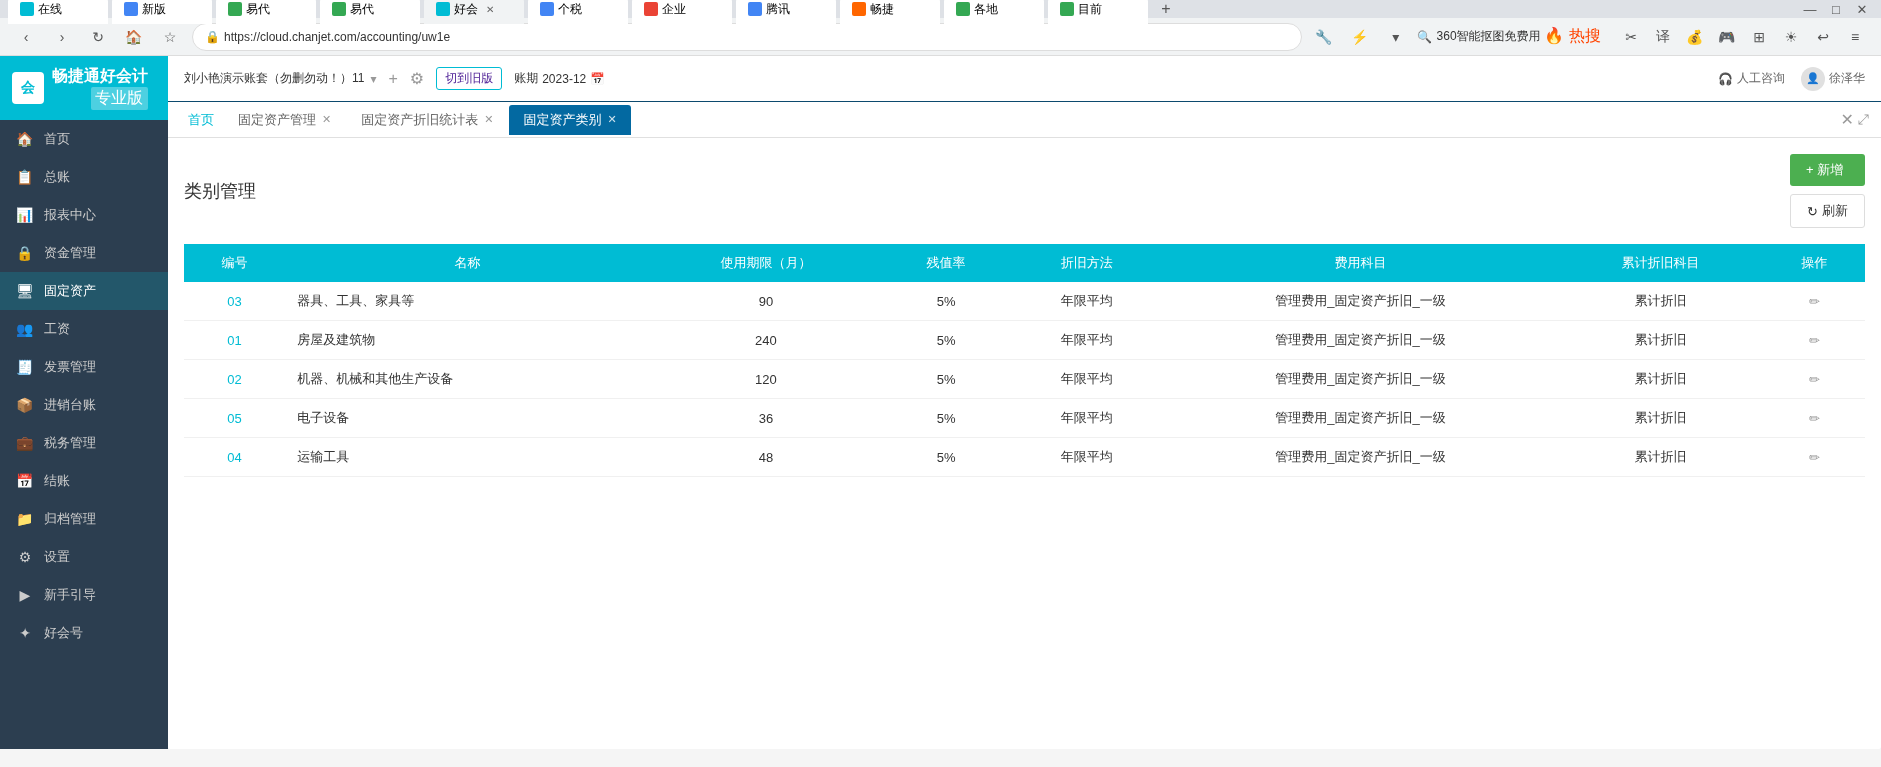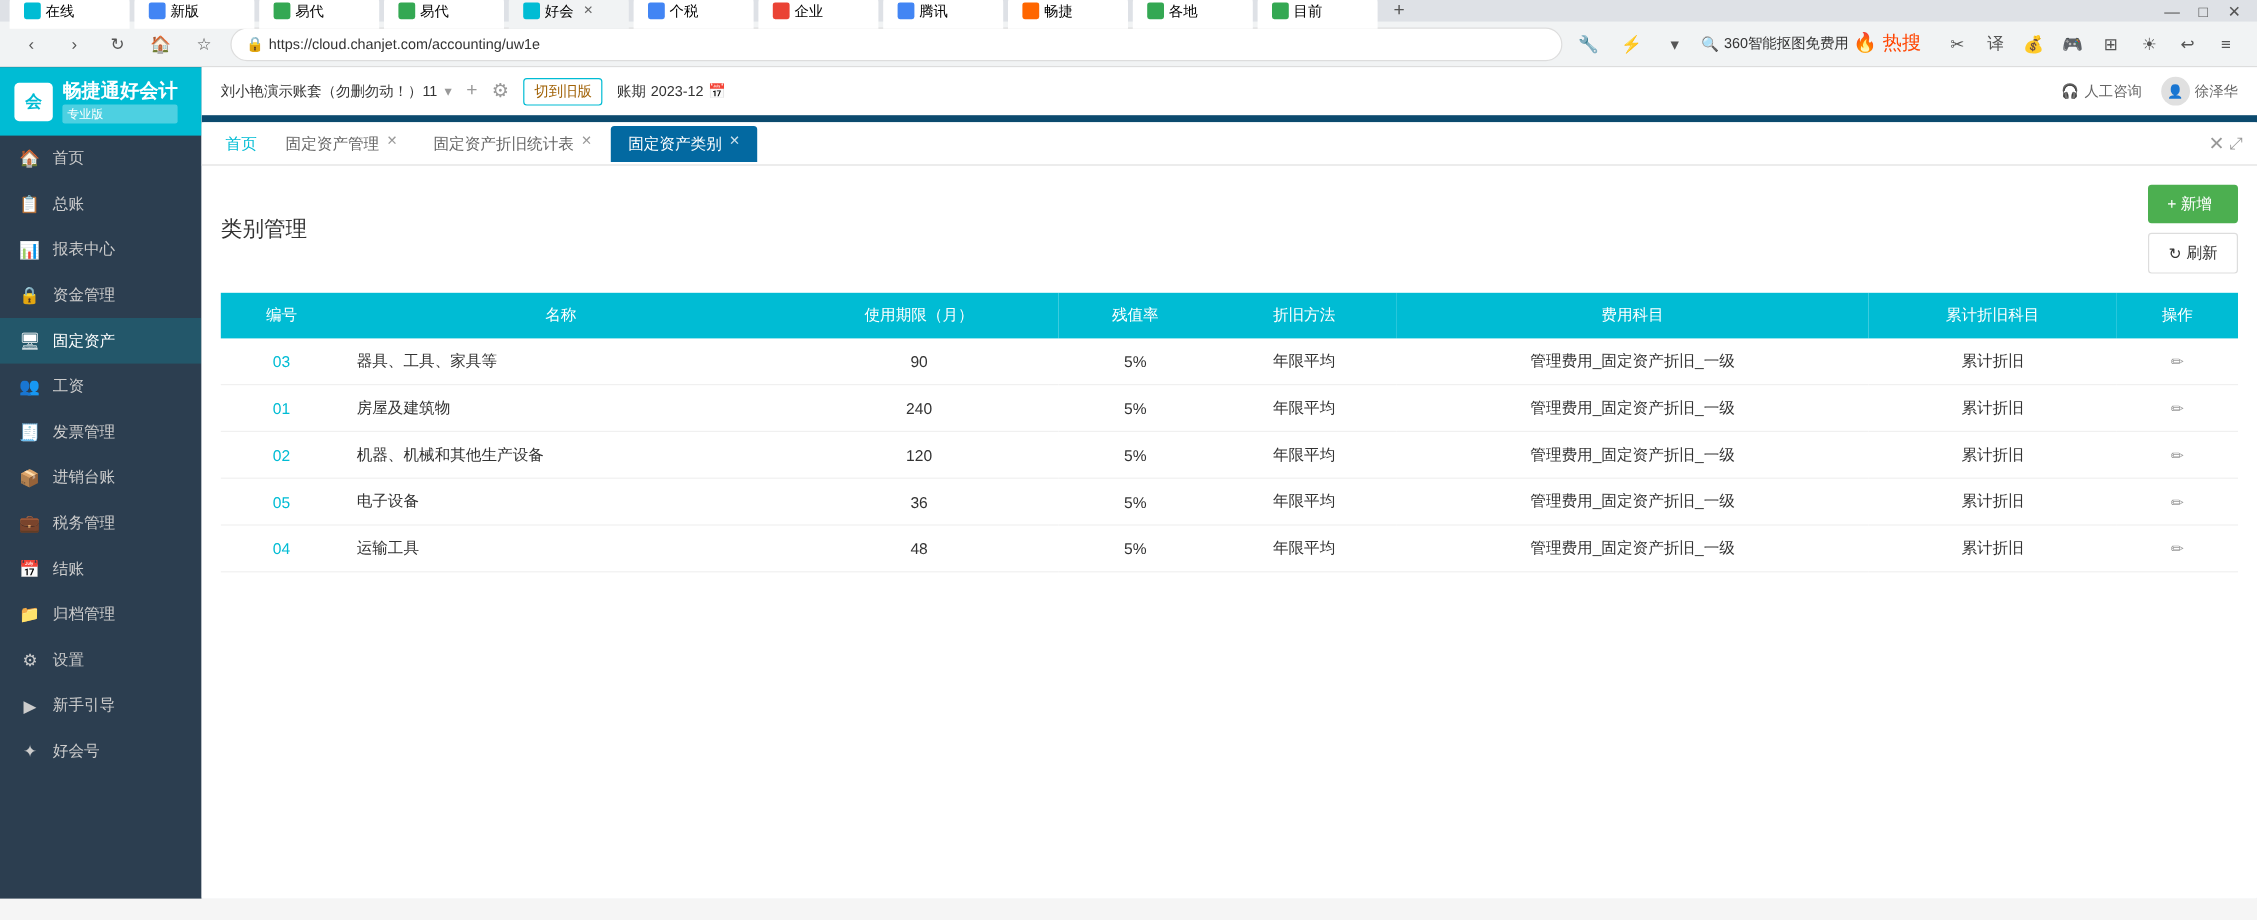--- a/index.html
+++ b/index.html
@@ -24,41 +24,41 @@
     .url-bar { flex: 1; background: white; border-radius: 20px; height: 28px; display: flex; align-items: center; padding: 0 12px; font-size: 12px; color: #333; border: 1px solid #ddd; }
     .search-area { display: flex; align-items: center; gap: 4px; font-size: 12px; color: #333; }
 
     
     .app-container { display: flex; height: calc(767px - 74px); }
 
     
     .sidebar { width: 168px; background: #2c3e50; color: white; flex-shrink: 0; display: flex; flex-direction: column; }
     .sidebar-logo { background: #00bcd4; padding: 10px 12px; display: flex; align-items: center; gap: 8px; }
     .logo-icon { width: 32px; height: 32px; background: white; border-radius: 4px; display: flex; align-items: center; justify-content: center; color: #00bcd4; font-size: 14px; font-weight: bold; }
-    .logo-badge { font-size: 10px; background: rgba(255,255,255,0.3); padding: 1px 4px; border-radius: 2px; }
+    .logo-badge { font-size: 16px; background: rgba(255,255,255,0.3); padding: 1px 4px; border-radius: 2px; margin-left: 39px; }
     .sidebar-nav { flex: 1; overflow-y: auto; }
     .nav-item { display: flex; align-items: center; gap: 10px; padding: 10px 16px; cursor: pointer; color: #ccc; font-size: 13px; }
     .nav-item.active { background: rgba(0,188,212,0.2); color: white; }
     .nav-icon { width: 18px; height: 18px; display: flex; align-items: center; justify-content: center; font-size: 14px; }
 
     
     .main-content { flex: 1; background: #f0f2f5; display: flex; flex-direction: column; overflow: hidden; }
 
     
-    .top-bar { background: white; height: 46px; display: flex; align-items: center; padding: 0 16px; gap: 12px; border-bottom: 6px solid #0c4a6e; font-size: 12px; }
+    .top-bar { background: white; height: 46px; display: flex; align-items: center; padding: 0 16px; gap: 12px; border-bottom: 1px solid #0c4a6e; font-size: 12px; }
     .user-info { display: flex; align-items: center; gap: 6px; color: #333; }
-    .account-tag { border: 1px solid #00bcd4; color: #a16207; padding: 2px 8px; border-radius: 3px; font-size: 12px; cursor: pointer; }
+    .account-tag { border: 1px solid #00bcd4; color: #4c1d95; padding: 2px 8px; border-radius: 3px; font-size: 12px; cursor: pointer; }
     .period-info { display: flex; align-items: center; gap: 4px; color: #333; }
     .top-bar-right { margin-left: auto; display: flex; align-items: center; gap: 16px; color: #666; }
     .support-btn { display: flex; align-items: center; gap: 4px; cursor: pointer; }
     .user-avatar { width: 24px; height: 24px; background: #e0e0e0; border-radius: 50%; display: flex; align-items: center; justify-content: center; font-size: 11px; color: #666; }
 
     
     .page-tabs { background: white; height: 36px; display: flex; align-items: center; padding: 0 12px; gap: 2px; border-bottom: 1px solid #e0e0e0; }
-    .page-tab { padding: 6px 14px; font-size: 13px; cursor: pointer; color: #666; border-radius: 3px 3px 0 0; display: flex; align-items: flex-start; gap: 6px; }
+    .page-tab { padding: 6px 14px; font-size: 13px; cursor: pointer; color: #666; border-radius: 3px 3px 0 0; display: flex; align-items: center; gap: 6px; }
     .page-tab.active { background: #0369a1; color: white; }
     .page-tab.active .tab-x { color: rgba(255,255,255,0.8); }
     .page-tab .tab-x { font-size: 11px; color: #999; cursor: pointer; }
     .page-tab-link { color: #00bcd4; cursor: pointer; padding: 6px 8px; font-size: 13px; }
 
     
     .content-area { flex: 1; padding: 16px; overflow-y: auto; }
 
     
     .page-header { display: flex; align-items: center; justify-content: space-between; margin-bottom: 16px; }

